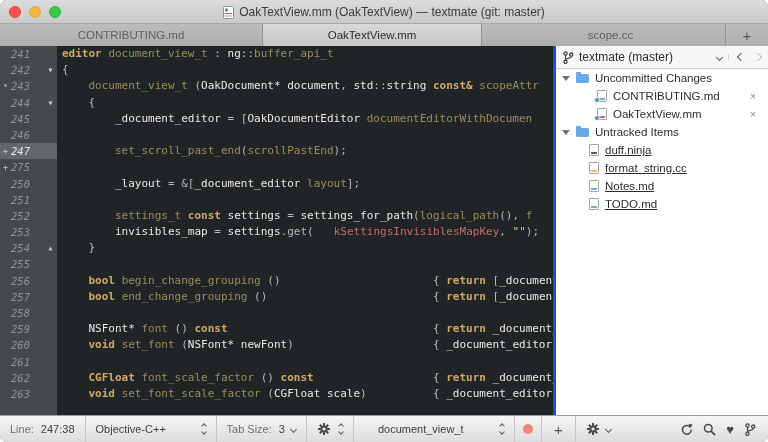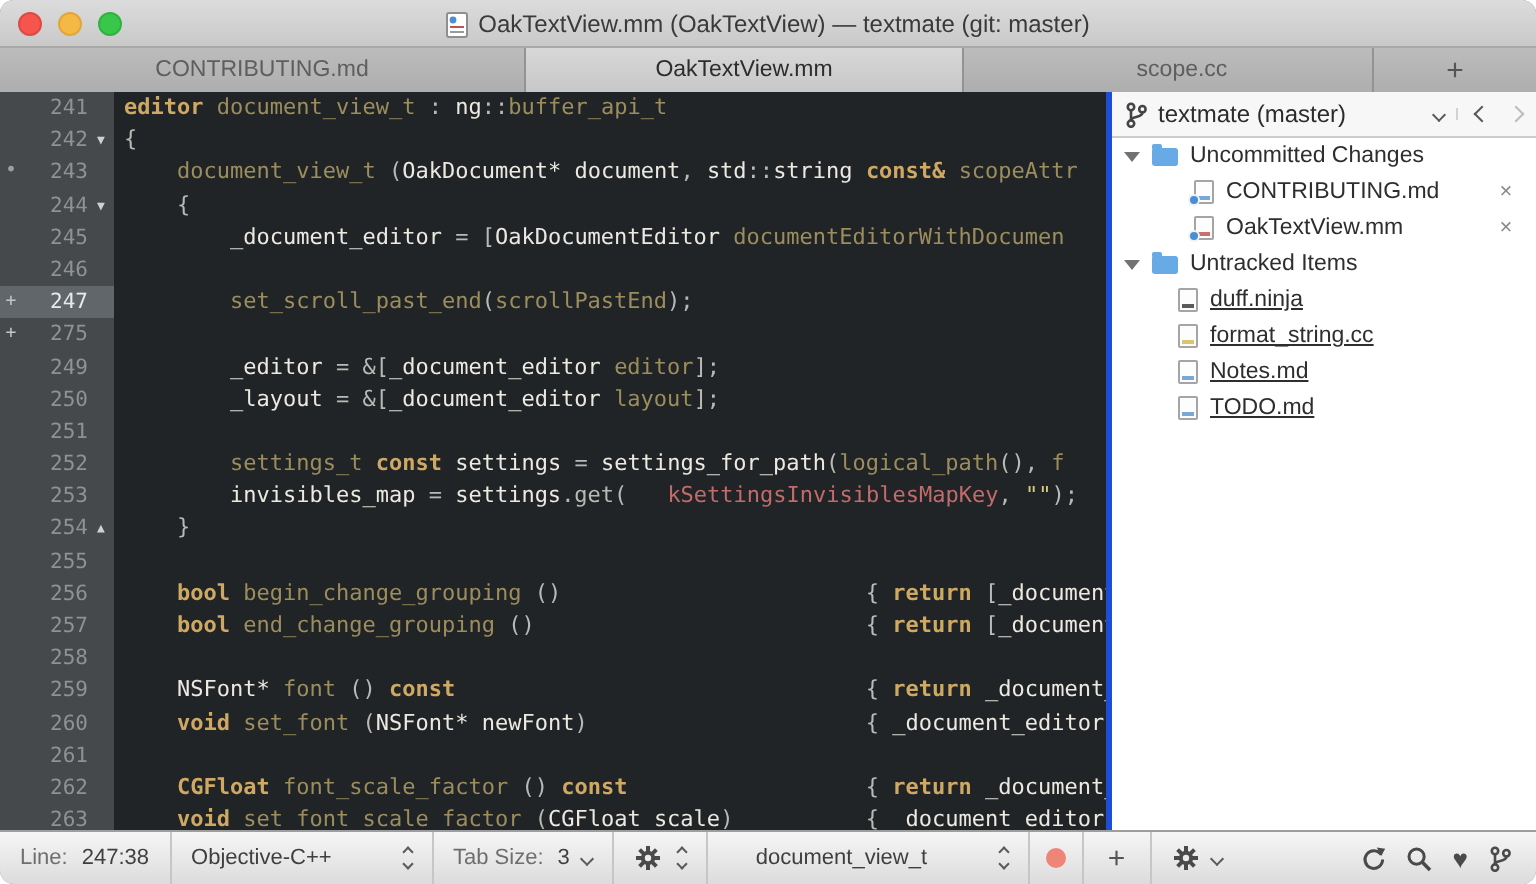--- a/index.html
+++ b/index.html
@@ -21,33 +21,33 @@
   .title{font-size:12px;color:#3a3a3a;}
 
   
   .tabbar{position:absolute;left:0;top:24px;width:768px;height:22px;display:flex;background:#b2b2b2;}
   .tab{height:22px;display:flex;align-items:center;justify-content:center;
        font-size:11.5px;color:#5e5e5e;background:linear-gradient(#bcbcbc,#aeaeae);
        border-right:1px solid #939393;cursor:default;}
   .tab.active{background:linear-gradient(#d8d8d8,#c7c7c7);color:#2d2d2d;}
   .tab.t1{width:263px;}
   .tab.t2{width:219px;}
-  .tab.t3{width:205px;padding-left:14px;}
+  .tab.t3{width:244px;padding-left:14px;}
   .tab.plus{flex:1;font-size:15px;color:#555;border-right:none;}
 
   
   .editor{position:absolute;left:0;top:46px;width:553px;height:369px;background:#212426;overflow:hidden;}
   .gutter-underlay{position:absolute;left:0;top:0;bottom:0;width:57px;background:#45494c;}
   .code-row{position:relative;display:flex;height:16.2px;line-height:16.2px;}
   .gutter-cell{width:57px;flex:none;display:flex;align-items:center;
                font:10.5px/16.2px "DejaVu Sans Mono",monospace;color:#8e9294;position:relative;z-index:1;}
   .gutter-cell.current{background:#61666b;color:#e8eaeb;}
   .lmark{width:11px;text-align:center;font-size:9px;color:#c3c6c8;flex:none;}
   .lmark.dot{color:#9aa0a2;font-size:10px;}
-  .lnum{flex:1;text-align:right;}
+  .lnum{flex:1;text-align:left;font-style:italic;}
   .fmark{width:13px;text-align:center;font-size:6.5px;color:#ced1d2;flex:none;}
   .code-line{margin:0;padding:0 0 0 5px;white-space:pre;font:11px/16.2px "DejaVu Sans Mono",monospace;color:#bdbdb9;}
   .tk-p{color:#b9b9b5;}
   .tk-k{color:#cfa964;font-weight:bold;}
   .tk-f{color:#9c8d5c;}
   .tk-t{color:#ece9e1;font-weight:normal;}
   .tk-s{color:#d9c87c;}
   .tk-c{color:#c26b6b;margin-left:20px;}
 
   
@@ -186,28 +186,20 @@
           <div class="gutter-cell">
             <span class="lmark">+</span>
             <span class="lnum">275</span>
             <span class="fmark"></span>
           </div>
           <pre class="code-line"></pre>
         </div>
         <div class="code-row">
           <div class="gutter-cell">
             <span class="lmark"></span>
-            <span class="lnum">249</span>
-            <span class="fmark"></span>
-          </div>
-          <pre class="code-line"><span class="tk-p">        </span><span class="tk-t">_editor</span><span class="tk-p"> = &amp;[</span><span class="tk-t">_document_editor</span><span class="tk-p"> </span><span class="tk-f">editor</span><span class="tk-p">];</span></pre>
-        </div>
-        <div class="code-row">
-          <div class="gutter-cell">
-            <span class="lmark"></span>
             <span class="lnum">250</span>
             <span class="fmark"></span>
           </div>
           <pre class="code-line"><span class="tk-p">        </span><span class="tk-t">_layout</span><span class="tk-p"> = &amp;[</span><span class="tk-t">_document_editor</span><span class="tk-p"> </span><span class="tk-f">layout</span><span class="tk-p">];</span></pre>
         </div>
         <div class="code-row">
           <div class="gutter-cell">
             <span class="lmark"></span>
             <span class="lnum">251</span>
             <span class="fmark"></span>

